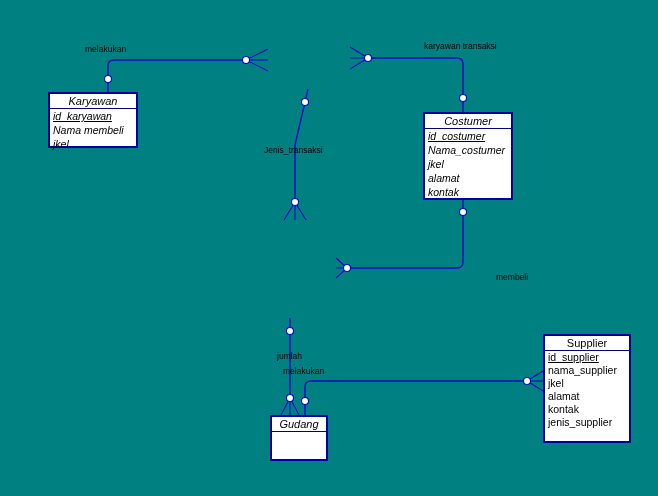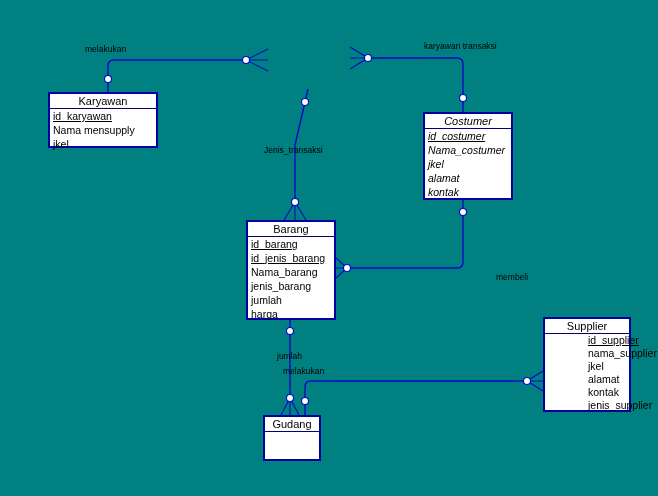--- a/index.html
+++ b/index.html
@@ -10,21 +10,21 @@
   .wires{position:absolute;left:0;top:0;z-index:1;}
   .entity{
     position:absolute;z-index:2;background:#ffffff;border:2px solid #0000a0;
     box-sizing:border-box;color:#000;
   }
   .etitle{
     text-align:center;font-size:11px;line-height:13px;padding-top:1px;
     border-bottom:1px solid #000070;white-space:nowrap;
   }
   .f{font-size:10.5px;line-height:14px;padding-left:3px;white-space:nowrap;}
-  .tight .f{line-height:13px;margin-left:40px;}
+  .tight .f{line-height:13px;}
   .pk{text-decoration:underline;}
   .rlabel{
     position:absolute;z-index:3;font-size:8.5px;color:#000;white-space:nowrap;
   }
 </style>
 </head>
 <body>
 
 <div class="canvas">
 
@@ -67,57 +67,48 @@
 
     <g stroke="#0008c8" fill="none" stroke-width="1.4">
       <path d="M305,415 L305,387 Q305,381 311,381 L527,381"></path>
       <path stroke-width="1.1" d="M527,381 L543,371 M527,381 L543,381 M527,381 L543,391"></path>
       <circle cx="305" cy="401" r="3.5" fill="#ffffff" stroke-width="1.1"></circle>
       <circle cx="527" cy="381" r="3.5" fill="#ffffff" stroke-width="1.1"></circle>
     </g>
   </svg>
 
 
-  <div class="entity" style="left:48px;top:92px;width:110px;height:56px;">
+  <div class="entity" style="left:48px;top:92px;width:90px;height:56px;font-style:italic;">
     <div class="etitle">Karyawan</div>
     <div class="f pk">id_karyawan</div>
-    <div class="f">Nama mensupply</div>
+    <div class="f">Nama membeli</div>
     <div class="f">jkel</div>
   </div>
 
   <div class="entity" style="left:423px;top:112px;width:90px;height:88px;font-style:italic;">
     <div class="etitle">Costumer</div>
     <div class="f pk">id_costumer</div>
     <div class="f">Nama_costumer</div>
     <div class="f">jkel</div>
     <div class="f">alamat</div>
     <div class="f">kontak</div>
   </div>
 
-  <div class="entity" style="left:246px;top:220px;width:90px;height:100px;">
-    <div class="etitle">Barang</div>
-    <div class="f pk">id_barang</div>
-    <div class="f pk">id_jenis_barang</div>
-    <div class="f">Nama_barang</div>
-    <div class="f">jenis_barang</div>
-    <div class="f">jumlah</div>
-    <div class="f">harga</div>
-  </div>
 
-  <div class="entity tight" style="left:543px;top:317px;width:88px;height:95px;">
+  <div class="entity tight" style="left:543px;top:334px;width:88px;height:109px;">
     <div class="etitle">Supplier</div>
     <div class="f pk">id_supplier</div>
     <div class="f">nama_supplier</div>
     <div class="f">jkel</div>
     <div class="f">alamat</div>
     <div class="f">kontak</div>
     <div class="f">jenis_supplier</div>
   </div>
 
-  <div class="entity" style="left:263px;top:415px;width:58px;height:46px;">
+  <div class="entity" style="left:270px;top:415px;width:58px;height:46px;font-style:italic;">
     <div class="etitle">Gudang</div>
   </div>
 
   <div class="rlabel" style="left:85px;top:44px;">melakukan</div>
   <div class="rlabel" style="left:424px;top:41px;">karyawan transaksi</div>
   <div class="rlabel" style="left:264px;top:145px;">Jenis_transaksi</div>
   <div class="rlabel" style="left:472px;top:272px;padding-left:24px;">membeli</div>
   <div class="rlabel" style="left:277px;top:351px;">jumlah</div>
   <div class="rlabel" style="left:283px;top:366px;">melakukan</div>
 

